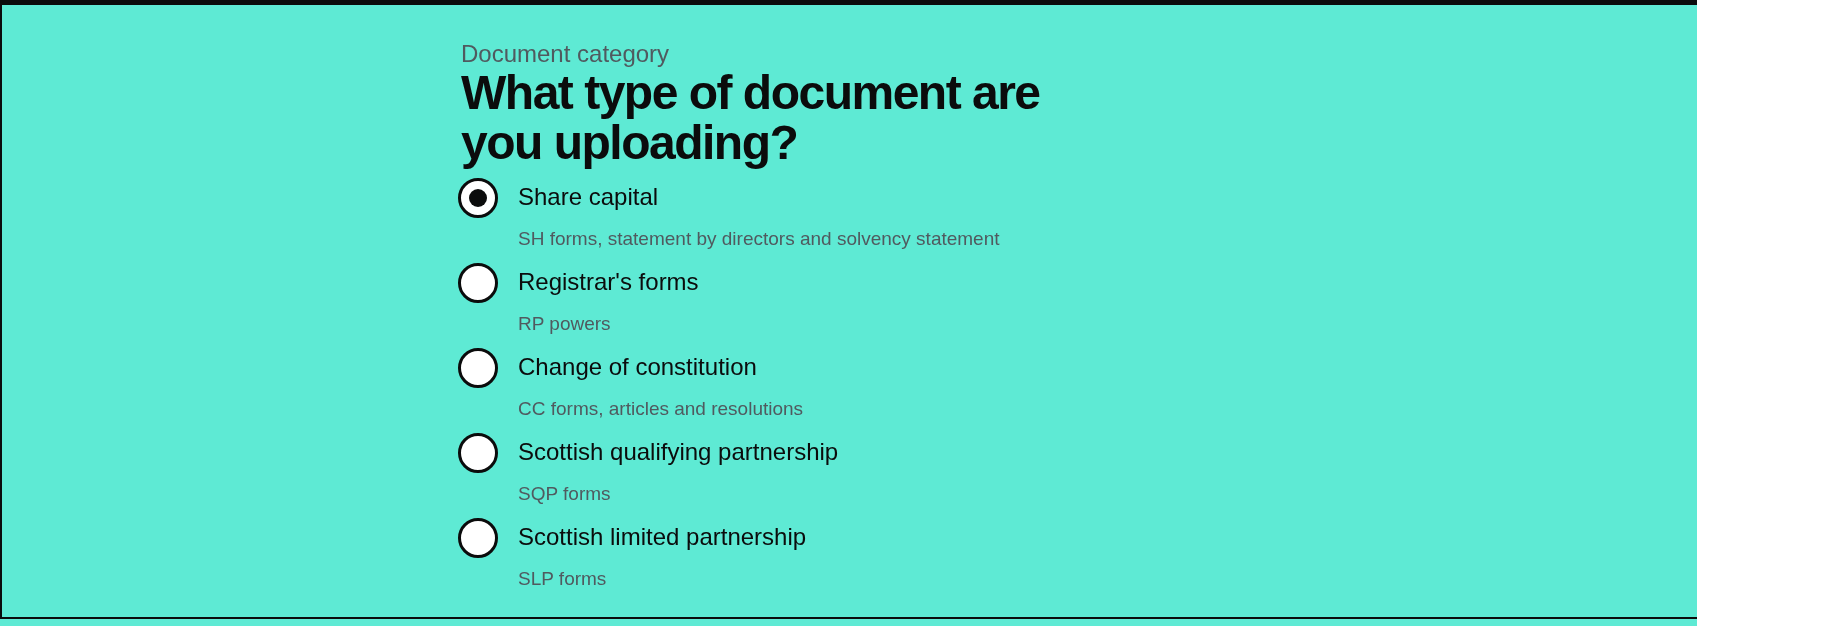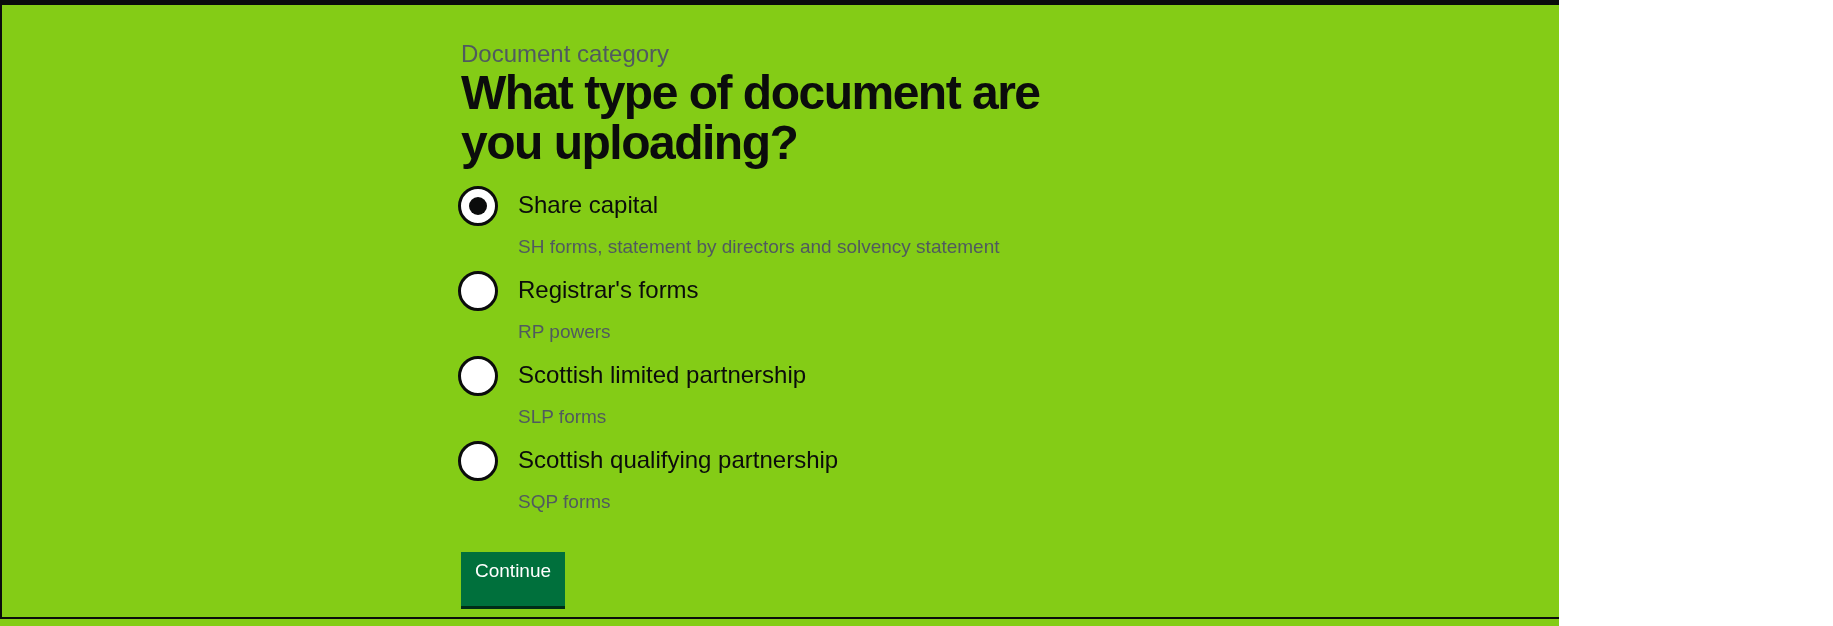--- a/index.html
+++ b/index.html
@@ -4,23 +4,23 @@
 <style>
   html, body {
     margin: 0;
     padding: 0;
     background: #ffffff;
     font-family: "Liberation Sans", sans-serif;
     color: #0b0c0c;
   }
   .viewport {
     position: relative;
-    width: 1559px;
+    width: 1697px;
     height: 626px;
-    background: #84cc16;
+    background: #5eead4;
     overflow: hidden;
   }
   
   .page-frame {
     position: absolute;
     left: 0;
     top: 0;
     width: 1830px;
     height: 619px;
     box-sizing: border-box;
@@ -49,21 +49,21 @@
     color: #505a5f;
     margin: 0;
     font-weight: 400;
   }
   h1.heading {
     font-size: 48px;
     line-height: 50px;
     font-weight: 700;
     letter-spacing: -1.5px;
     color: #0b0c0c;
-    margin: 2px 0 18px 0;
+    margin: 2px 0 10px 0;
     max-width: 590px;
   }
   .radio-group {
     margin: 0;
     padding: 0;
   }
   .radio-item {
     position: relative;
     padding-left: 57px;
     min-height: 59px;
@@ -144,30 +144,35 @@
         <span class="radio-label">Share capital</span>
         <span class="radio-hint">SH forms, statement by directors and solvency statement</span>
       </div>
 
       <div class="radio-item">
         <span class="radio-circle"></span>
         <span class="radio-label">Registrar's forms</span>
         <span class="radio-hint">RP powers</span>
       </div>
 
-
       <div class="radio-item">
         <span class="radio-circle"></span>
-        <span class="radio-label">Scottish limited partnership</span>
-        <span class="radio-hint">SLP forms</span>
+        <span class="radio-label">Change of constitution</span>
+        <span class="radio-hint">CC forms, articles and resolutions</span>
       </div>
 
       <div class="radio-item">
         <span class="radio-circle"></span>
         <span class="radio-label">Scottish qualifying partnership</span>
         <span class="radio-hint">SQP forms</span>
+      </div>
+
+      <div class="radio-item">
+        <span class="radio-circle"></span>
+        <span class="radio-label">Scottish limited partnership</span>
+        <span class="radio-hint">SLP forms</span>
       </div>
 
     </div>
 
     <button class="continue-button">Continue</button>
   </div>
 </div>
 
 </body></html>

